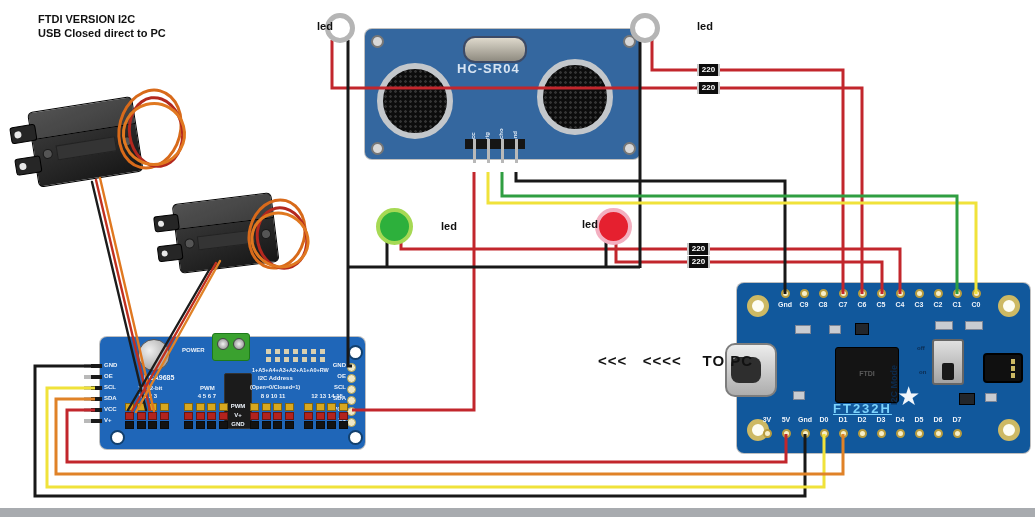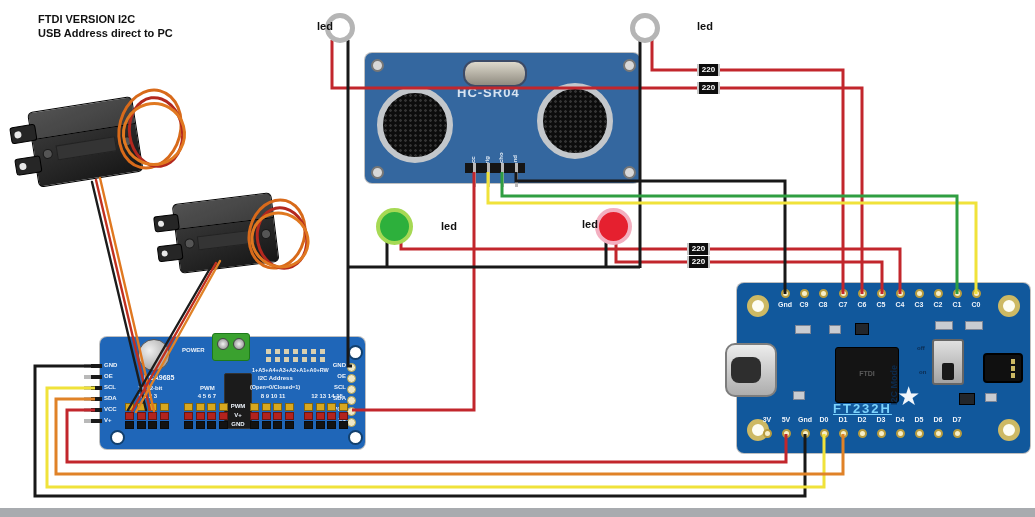--- a/index.html
+++ b/index.html
@@ -29,21 +29,21 @@
   svg.wires{position:absolute;left:0;top:0;z-index:5;pointer-events:none;}
   .servo{position:absolute;z-index:2;}
 </style>
 </head>
 <body>
 
 <div id="stage">
 
   <div class="abs" style="left:38px;top:12px;font-size:11px;font-weight:bold;color:#111;line-height:1.3;z-index:6;">
     <div>FTDI VERSION I2C</div>
-    <div>USB Address direct to PC</div>
+    <div>USB Closed direct to PC</div>
   </div>
 
   <div class="servo" style="left:15px;top:96px;width:140px;height:100px;transform:rotate(-9deg);">
     <div class="abs" style="left:18px;top:8px;width:104px;height:74px;background:linear-gradient(165deg,#414141,#161616);border-radius:5px;border:1px solid #000;">
       <div class="abs" style="left:0;top:0;width:100%;height:26px;background:rgba(255,255,255,.09);border-bottom:1px solid #000;border-radius:5px 5px 0 0;"></div>
       <div class="abs" style="left:22px;top:36px;width:58px;height:13px;background:#343434;border:1px solid #222;"></div>
       <div class="abs" style="left:8px;top:38px;width:8px;height:8px;border-radius:50%;background:#555;border:1px solid #1a1a1a;"></div>
       <div class="abs" style="left:88px;top:38px;width:8px;height:8px;border-radius:50%;background:#555;border:1px solid #1a1a1a;"></div>
     </div>
     <div class="abs" style="left:-2px;top:20px;width:24px;height:15px;background:#262626;border-radius:3px;border:1px solid #000;">
@@ -70,21 +70,21 @@
     </div>
     <div class="abs" style="left:-2px;top:48px;width:23px;height:14px;background:#262626;border-radius:3px;border:1px solid #000;">
       <div class="abs" style="left:3px;top:4px;width:6px;height:6px;border-radius:50%;background:#e9e9e9;"></div>
     </div>
   </div>
 
   <div class="coil" style="left:248px;top:198px;width:52px;height:66px;border:3.5px solid #d86a1a;transform:rotate(15deg);"></div>
   <div class="coil" style="left:256px;top:206px;width:46px;height:58px;border:3px solid #b3281e;transform:rotate(-12deg);"></div>
   <div class="coil" style="left:250px;top:212px;width:54px;height:50px;border:3.5px solid #e07820;transform:rotate(28deg);"></div>
 
-  <div class="board" style="left:365px;top:53px;width:275px;height:130px;background:#34679f;z-index:2;">
+  <div class="board" style="left:365px;top:29px;width:275px;height:130px;background:#34679f;z-index:2;">
     <div class="hole" style="left:6px;top:6px;width:9px;height:9px;background:#d8d8d8;border:2px solid #777;"></div>
     <div class="hole" style="left:258px;top:6px;width:9px;height:9px;background:#d8d8d8;border:2px solid #777;"></div>
     <div class="hole" style="left:6px;top:113px;width:9px;height:9px;background:#d8d8d8;border:2px solid #777;"></div>
     <div class="hole" style="left:258px;top:113px;width:9px;height:9px;background:#d8d8d8;border:2px solid #777;"></div>
 
     <div class="abs" style="left:98px;top:7px;width:60px;height:23px;border-radius:12px;background:linear-gradient(180deg,#ded9cc,#8f8b80);border:2px solid #3c4a66;"></div>
 
     <div class="abs" style="left:12px;top:34px;width:76px;height:76px;border-radius:50%;background:#0c0c0c;border:6px solid #c3c7cb;box-sizing:border-box;background-image:radial-gradient(rgba(255,255,255,.16) 1px,transparent 1.6px);background-size:5px 5px;"></div>
     <div class="abs" style="left:172px;top:30px;width:76px;height:76px;border-radius:50%;background:#0c0c0c;border:6px solid #c3c7cb;box-sizing:border-box;background-image:radial-gradient(rgba(255,255,255,.16) 1px,transparent 1.6px);background-size:5px 5px;"></div>
     <div class="abs" style="left:92px;top:32px;font-size:13px;font-weight:bold;letter-spacing:1px;color:#d7e4f2;">HC-SR04</div>
@@ -320,20 +320,21 @@
     <div class="smd" style="left:58px;top:42px;width:14px;height:7px;"></div>
     <div class="smd" style="left:92px;top:42px;width:10px;height:7px;"></div>
     <div class="smdk" style="left:118px;top:40px;width:12px;height:10px;"></div>
     <div class="smd" style="left:198px;top:38px;width:16px;height:7px;"></div>
     <div class="smd" style="left:228px;top:38px;width:16px;height:7px;"></div>
     <div class="smd" style="left:56px;top:108px;width:10px;height:7px;"></div>
     <div class="smdk" style="left:222px;top:110px;width:14px;height:10px;"></div>
     <div class="smd" style="left:248px;top:110px;width:10px;height:7px;"></div>
   </div>
 
+  <div class="abs" style="left:598px;top:352px;font-size:15px;font-weight:bold;color:#111;letter-spacing:1px;z-index:6;white-space:pre;">&lt;&lt;&lt;   &lt;&lt;&lt;&lt;    TO PC</div>
 
   <svg class="wires" width="1035" height="517" viewBox="0 0 1035 517">
 
     <g stroke-linecap="round" fill="none">
       <path d="M92,182 L146,410" stroke="#1c1c1c" stroke-width="2.4"></path>
       <path d="M96,180 L150,410" stroke="#c03020" stroke-width="2.4"></path>
       <path d="M100,178 L154,411" stroke="#e07820" stroke-width="2.4"></path>
     </g>
     <g stroke-linecap="round" fill="none">
       <path d="M212,265 L128,410" stroke="#1c1c1c" stroke-width="2.4"></path>

